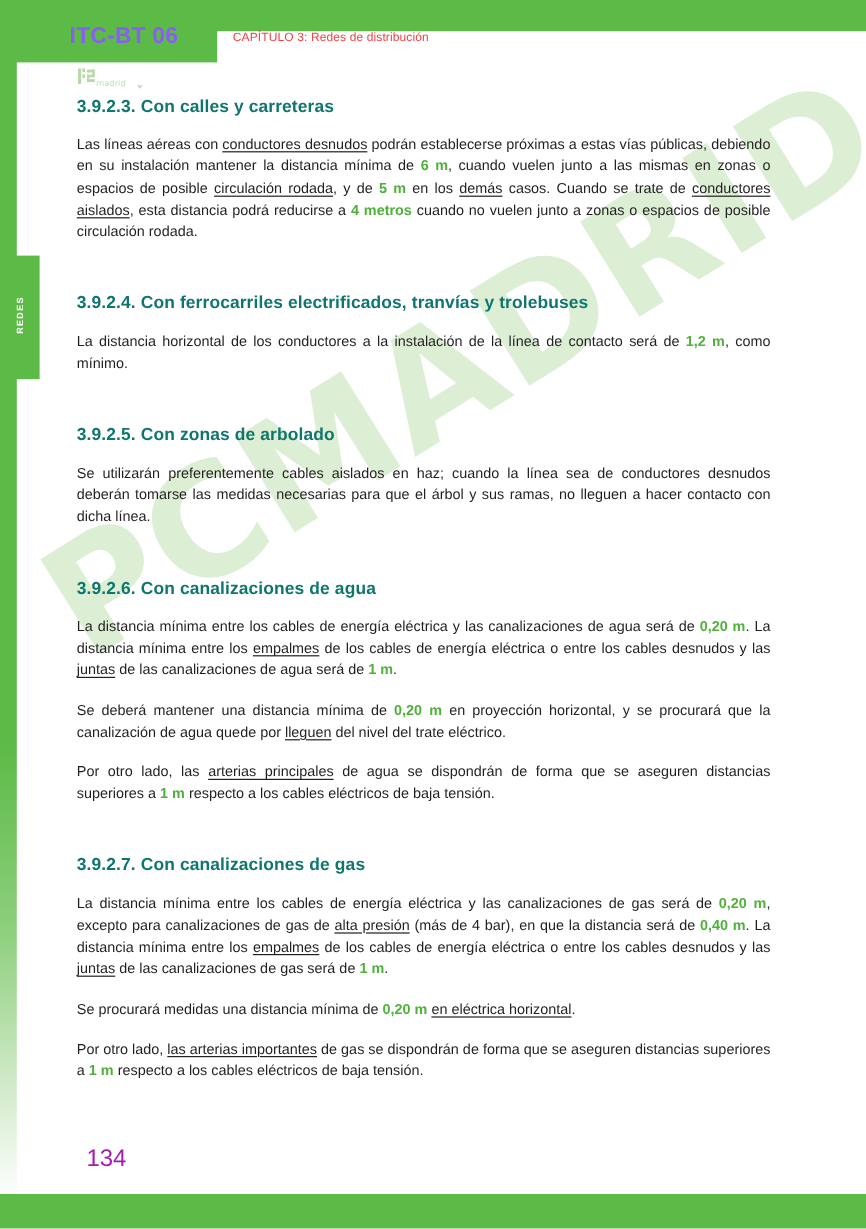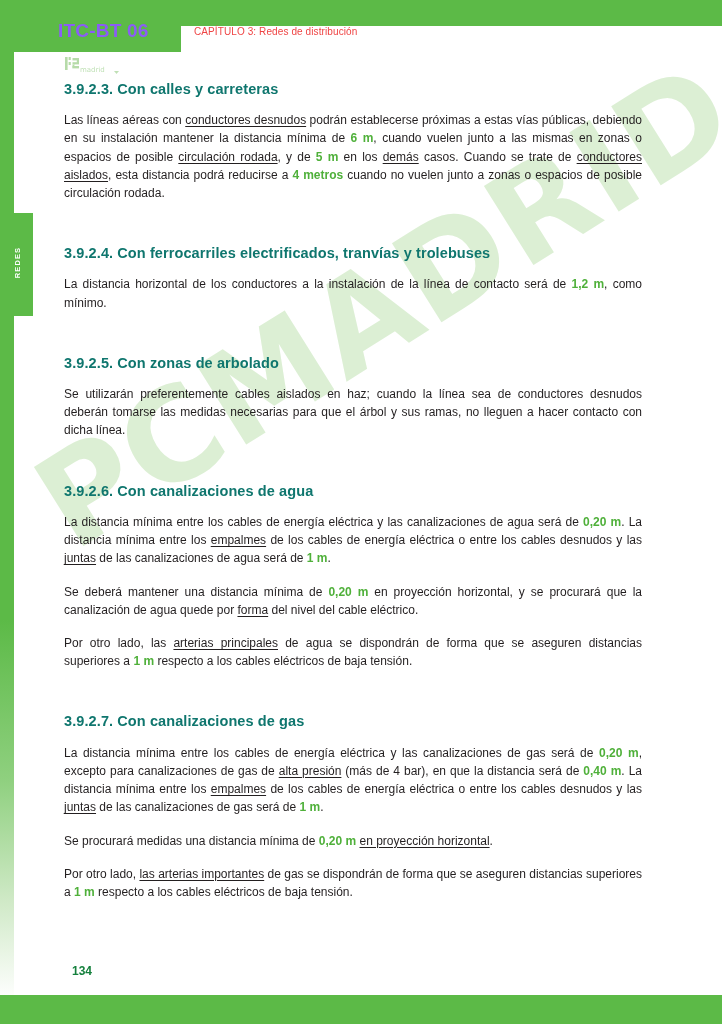--- a/index.html
+++ b/index.html
@@ -152,23 +152,23 @@
     text-justify: inter-word;
   }
   p.para:last-child { margin-bottom: 0; }
 
   .g { color: #4fb03a; font-weight: bold; }
   .u { text-decoration: underline; text-decoration-thickness: 1px; text-underline-offset: 2px; }
 
   .page-number {
     position: absolute;
     left: 72px; bottom: 46px;
-    font-size: 12px;
-    font-weight: bold;
-    color: #15803d;
+    font-size: 20px;
+    font-weight: normal;
+    color: #a21caf;
     z-index: 5;
   }
 </style>
 </head>
 <body>
 
 <div id="page">
 
   <div class="watermark">
     <div class="wm-text">PCMADRID</div>
@@ -206,22 +206,22 @@
 
   <div class="content">
       <h2 class="sec">3.9.2.3. Con calles y carreteras</h2>
       <p class="para"><span>Las líneas aéreas con </span><span class="u">conductores desnudos</span><span> podrán establecerse próximas a estas vías públicas, debiendo en su instalación mantener la distancia mínima de </span><span class="g">6 m</span><span>, cuando vuelen junto a las mismas en zonas o espacios de posible </span><span class="u">circulación rodada</span><span>, y de </span><span class="g">5 m</span><span> en los </span><span class="u">demás</span><span> casos. Cuando se trate de </span><span class="u">conductores aislados</span><span>, esta distancia podrá reducirse a </span><span class="g">4 metros</span><span> cuando no vuelen junto a zonas o espacios de posible circulación rodada.</span></p>
       <h2 class="sec gap">3.9.2.4. Con ferrocarriles electrificados, tranvías y trolebuses</h2>
       <p class="para"><span>La distancia horizontal de los conductores a la instalación de la línea de contacto será de </span><span class="g">1,2 m</span><span>, como mínimo.</span></p>
       <h2 class="sec gap">3.9.2.5. Con zonas de arbolado</h2>
       <p class="para"><span>Se utilizarán preferentemente cables aislados en haz; cuando la línea sea de conductores desnudos deberán tomarse las medidas necesarias para que el árbol y sus ramas, no lleguen a hacer contacto con dicha línea.</span></p>
       <h2 class="sec gap">3.9.2.6. Con canalizaciones de agua</h2>
       <p class="para"><span>La distancia mínima entre los cables de energía eléctrica y las canalizaciones de agua será de </span><span class="g">0,20 m</span><span>. La distancia mínima entre los </span><span class="u">empalmes</span><span> de los cables de energía eléctrica o entre los cables desnudos y las </span><span class="u">juntas</span><span> de las canalizaciones de agua será de </span><span class="g">1 m</span><span>.</span></p>
-      <p class="para"><span>Se deberá mantener una distancia mínima de </span><span class="g">0,20 m</span><span> en proyección horizontal, y se procurará que la canalización de agua quede por </span><span class="u">forma</span><span> del nivel del cable eléctrico.</span></p>
+      <p class="para"><span>Se deberá mantener una distancia mínima de </span><span class="g">0,20 m</span><span> en proyección horizontal, y se procurará que la canalización de agua quede por </span><span class="u">lleguen</span><span> del nivel del trate eléctrico.</span></p>
       <p class="para"><span>Por otro lado, las </span><span class="u">arterias principales</span><span> de agua se dispondrán de forma que se aseguren distancias superiores a </span><span class="g">1 m</span><span> respecto a los cables eléctricos de baja tensión.</span></p>
       <h2 class="sec gap">3.9.2.7. Con canalizaciones de gas</h2>
       <p class="para"><span>La distancia mínima entre los cables de energía eléctrica y las canalizaciones de gas será de </span><span class="g">0,20 m</span><span>, excepto para canalizaciones de gas de </span><span class="u">alta presión</span><span> (más de 4 bar), en que la distancia será de </span><span class="g">0,40 m</span><span>. La distancia mínima entre los </span><span class="u">empalmes</span><span> de los cables de energía eléctrica o entre los cables desnudos y las </span><span class="u">juntas</span><span> de las canalizaciones de gas será de </span><span class="g">1 m</span><span>.</span></p>
-      <p class="para"><span>Se procurará medidas una distancia mínima de </span><span class="g">0,20 m</span><span> </span><span class="u">en proyección horizontal</span><span>.</span></p>
+      <p class="para"><span>Se procurará medidas una distancia mínima de </span><span class="g">0,20 m</span><span> </span><span class="u">en eléctrica horizontal</span><span>.</span></p>
       <p class="para"><span>Por otro lado, </span><span class="u">las arterias importantes</span><span> de gas se dispondrán de forma que se aseguren distancias superiores a </span><span class="g">1 m</span><span> respecto a los cables eléctricos de baja tensión.</span></p>
     </div>
 
   <div class="page-number">134</div>
 </div>
 
 </body></html>

